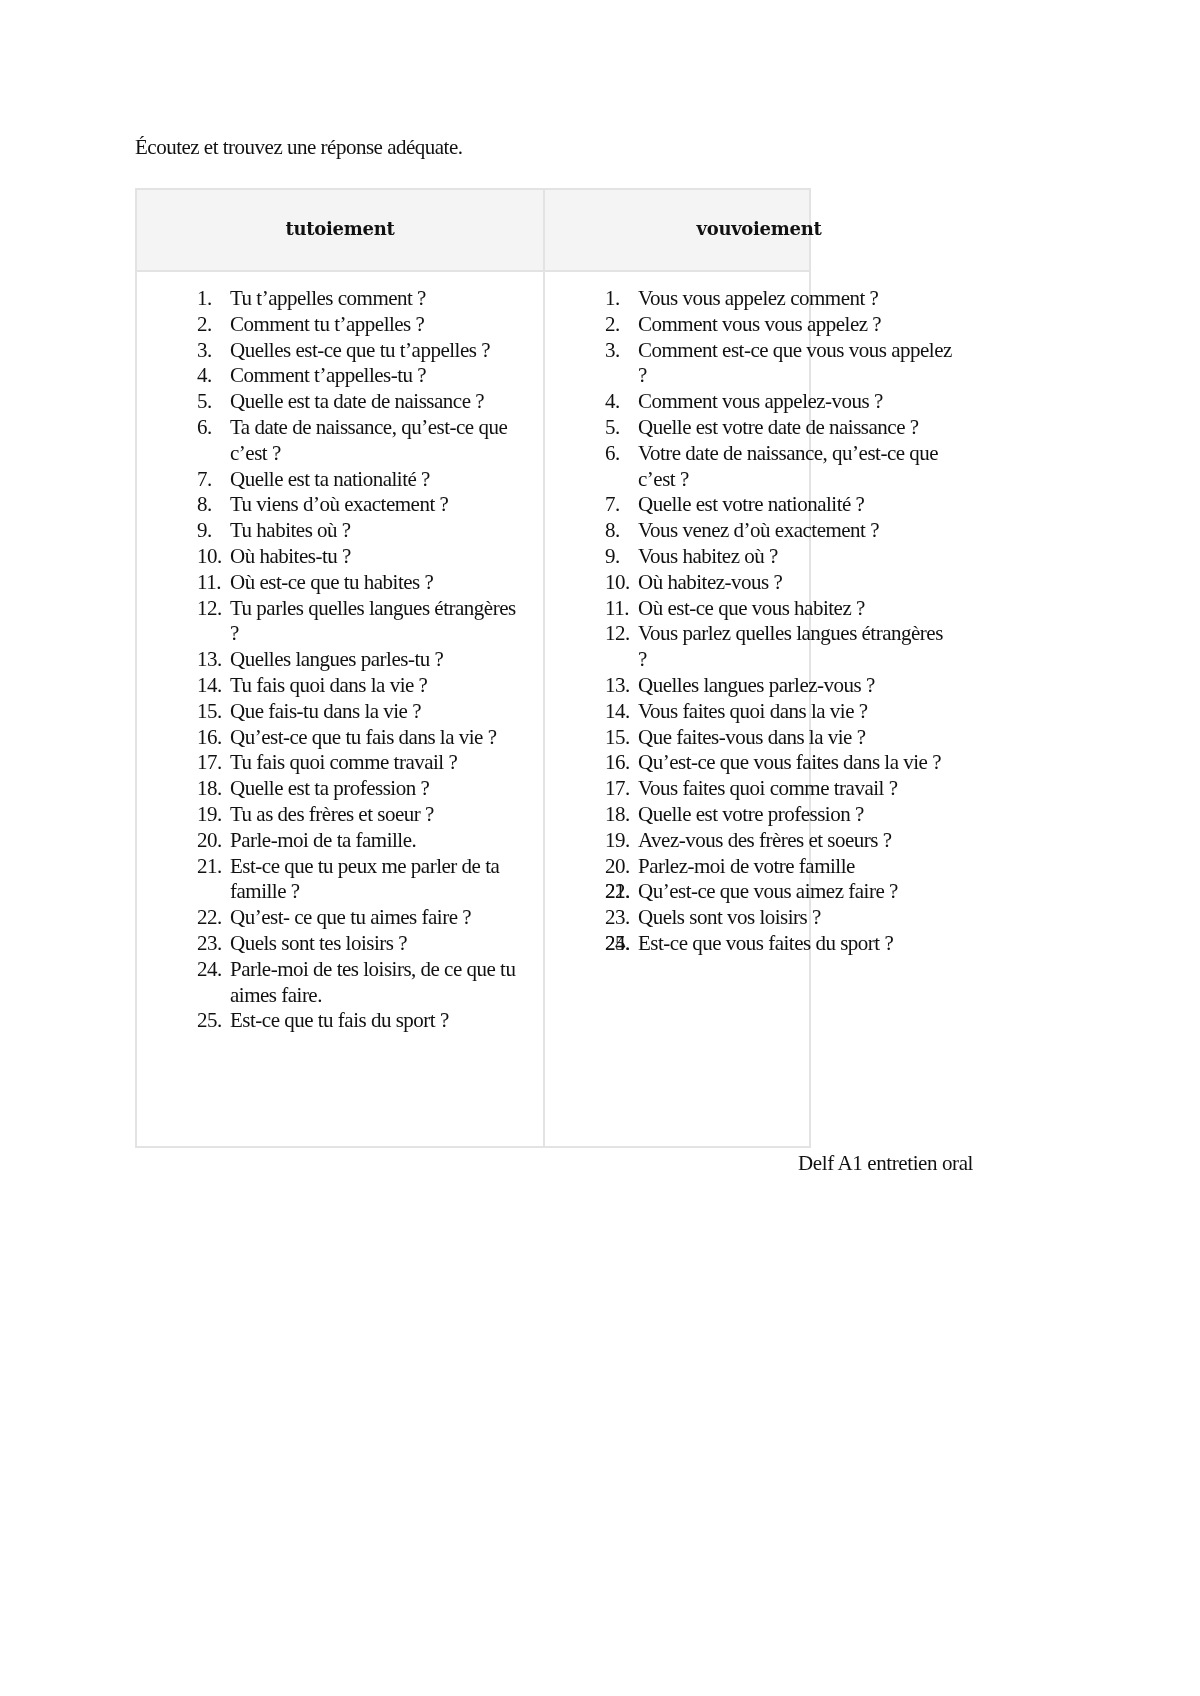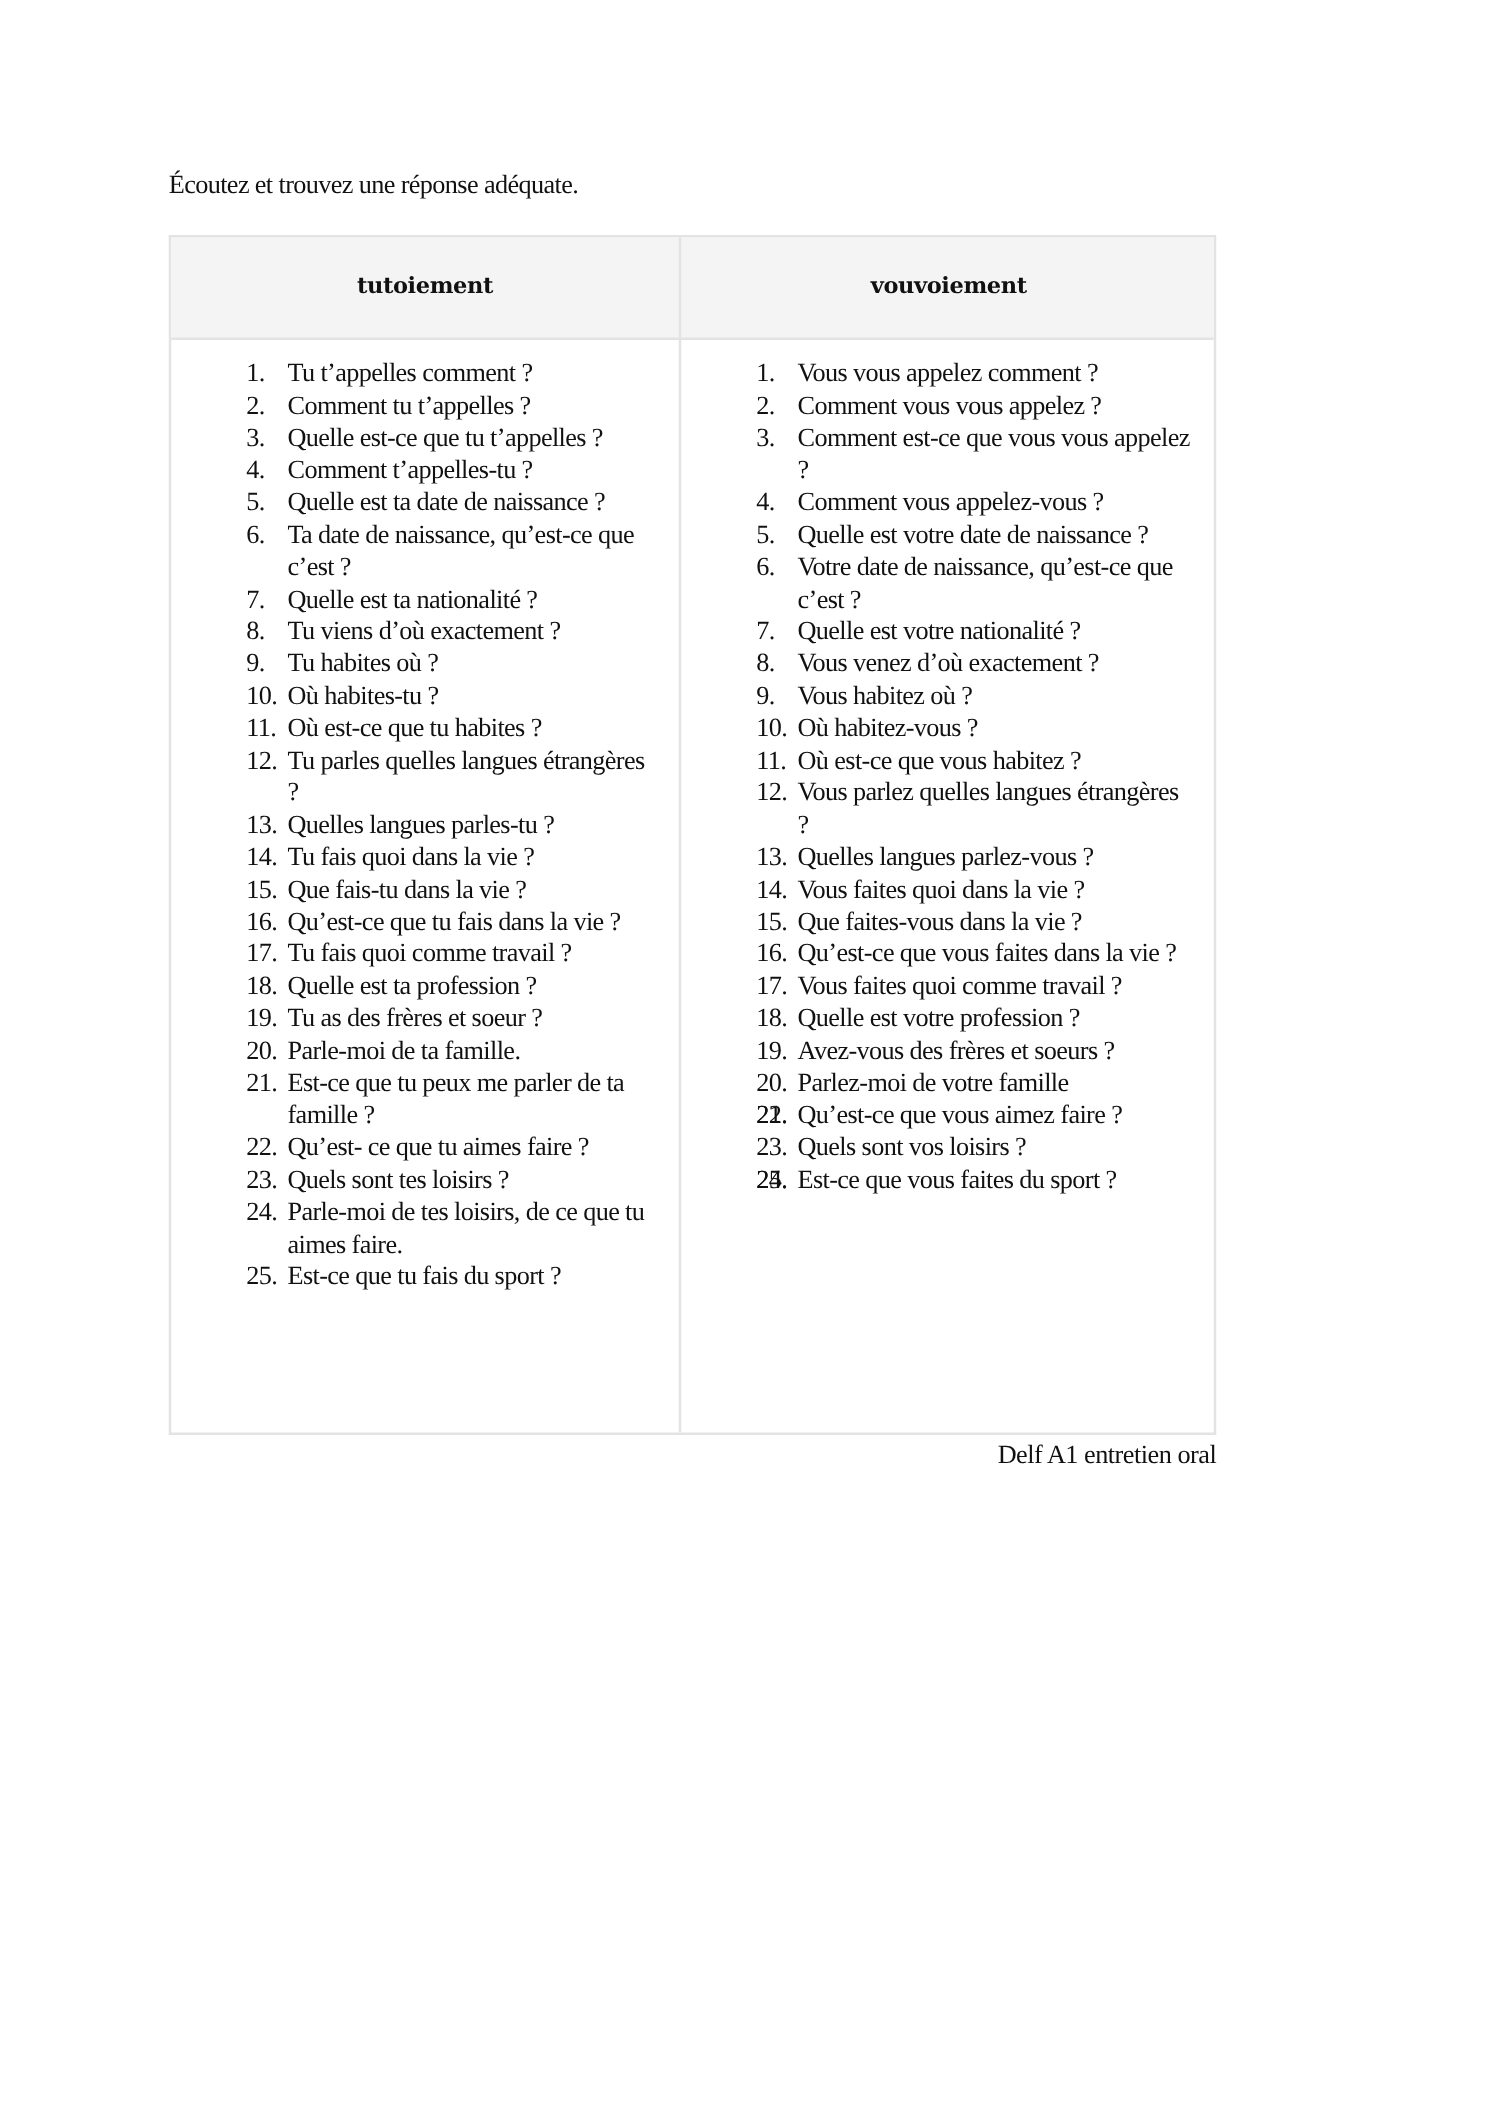--- a/index.html
+++ b/index.html
@@ -9,21 +9,21 @@
       color: #111111;
     }
     .instruction {
       position: absolute; left: 135px; top: 134px;
       font-size: 19px; letter-spacing: -0.6px; line-height: 26px;
       font-family: "Liberation Serif", serif;
       font-size: 21px; letter-spacing: -0.5px;
     }
     .table {
       position: absolute; left: 135px; top: 188px;
-      width: 838px; height: 960px;
+      width: 676px; height: 960px;
       border: 2px solid #e3e3e3;
       box-sizing: border-box;
     }
     .hdr {
       position: absolute; left: 0; top: 0; width: 100%; height: 82px;
       background: #f4f4f4; border-bottom: 2px solid #e3e3e3;
       box-sizing: border-box;
     }
     .divider {
       position: absolute; left: 406px; top: 0; width: 2px; height: 100%;
@@ -57,21 +57,21 @@
 <div class="instruction">Écoutez et trouvez une réponse adéquate.</div>
 
 <div class="table">
   <div class="hdr"></div>
   <div class="divider"></div>
   <div class="col-title left">tutoiement</div>
   <div class="col-title right">vouvoiement</div>
   <ol class="q left">
       <li><span class="n">1.</span><span>Tu t’appelles comment ?</span></li>
       <li><span class="n">2.</span><span>Comment tu t’appelles ?</span></li>
-      <li><span class="n">3.</span><span>Quelle est-ce que tu t’appelles ?</span></li>
+      <li><span class="n">3.</span><span>Quelles est-ce que tu t’appelles ?</span></li>
       <li><span class="n">4.</span><span>Comment t’appelles-tu ?</span></li>
       <li><span class="n">5.</span><span>Quelle est ta date de naissance ?</span></li>
       <li><span class="n">6.</span><span>Ta date de naissance, qu’est-ce que c’est ?</span></li>
       <li><span class="n">7.</span><span>Quelle est ta nationalité ?</span></li>
       <li><span class="n">8.</span><span>Tu viens d’où exactement ?</span></li>
       <li><span class="n">9.</span><span>Tu habites où ?</span></li>
       <li><span class="n">10.</span><span>Où habites-tu ?</span></li>
       <li><span class="n">11.</span><span>Où est-ce que tu habites ?</span></li>
       <li><span class="n">12.</span><span>Tu parles quelles langues étrangères ?</span></li>
       <li><span class="n">13.</span><span>Quelles langues parles-tu ?</span></li>

